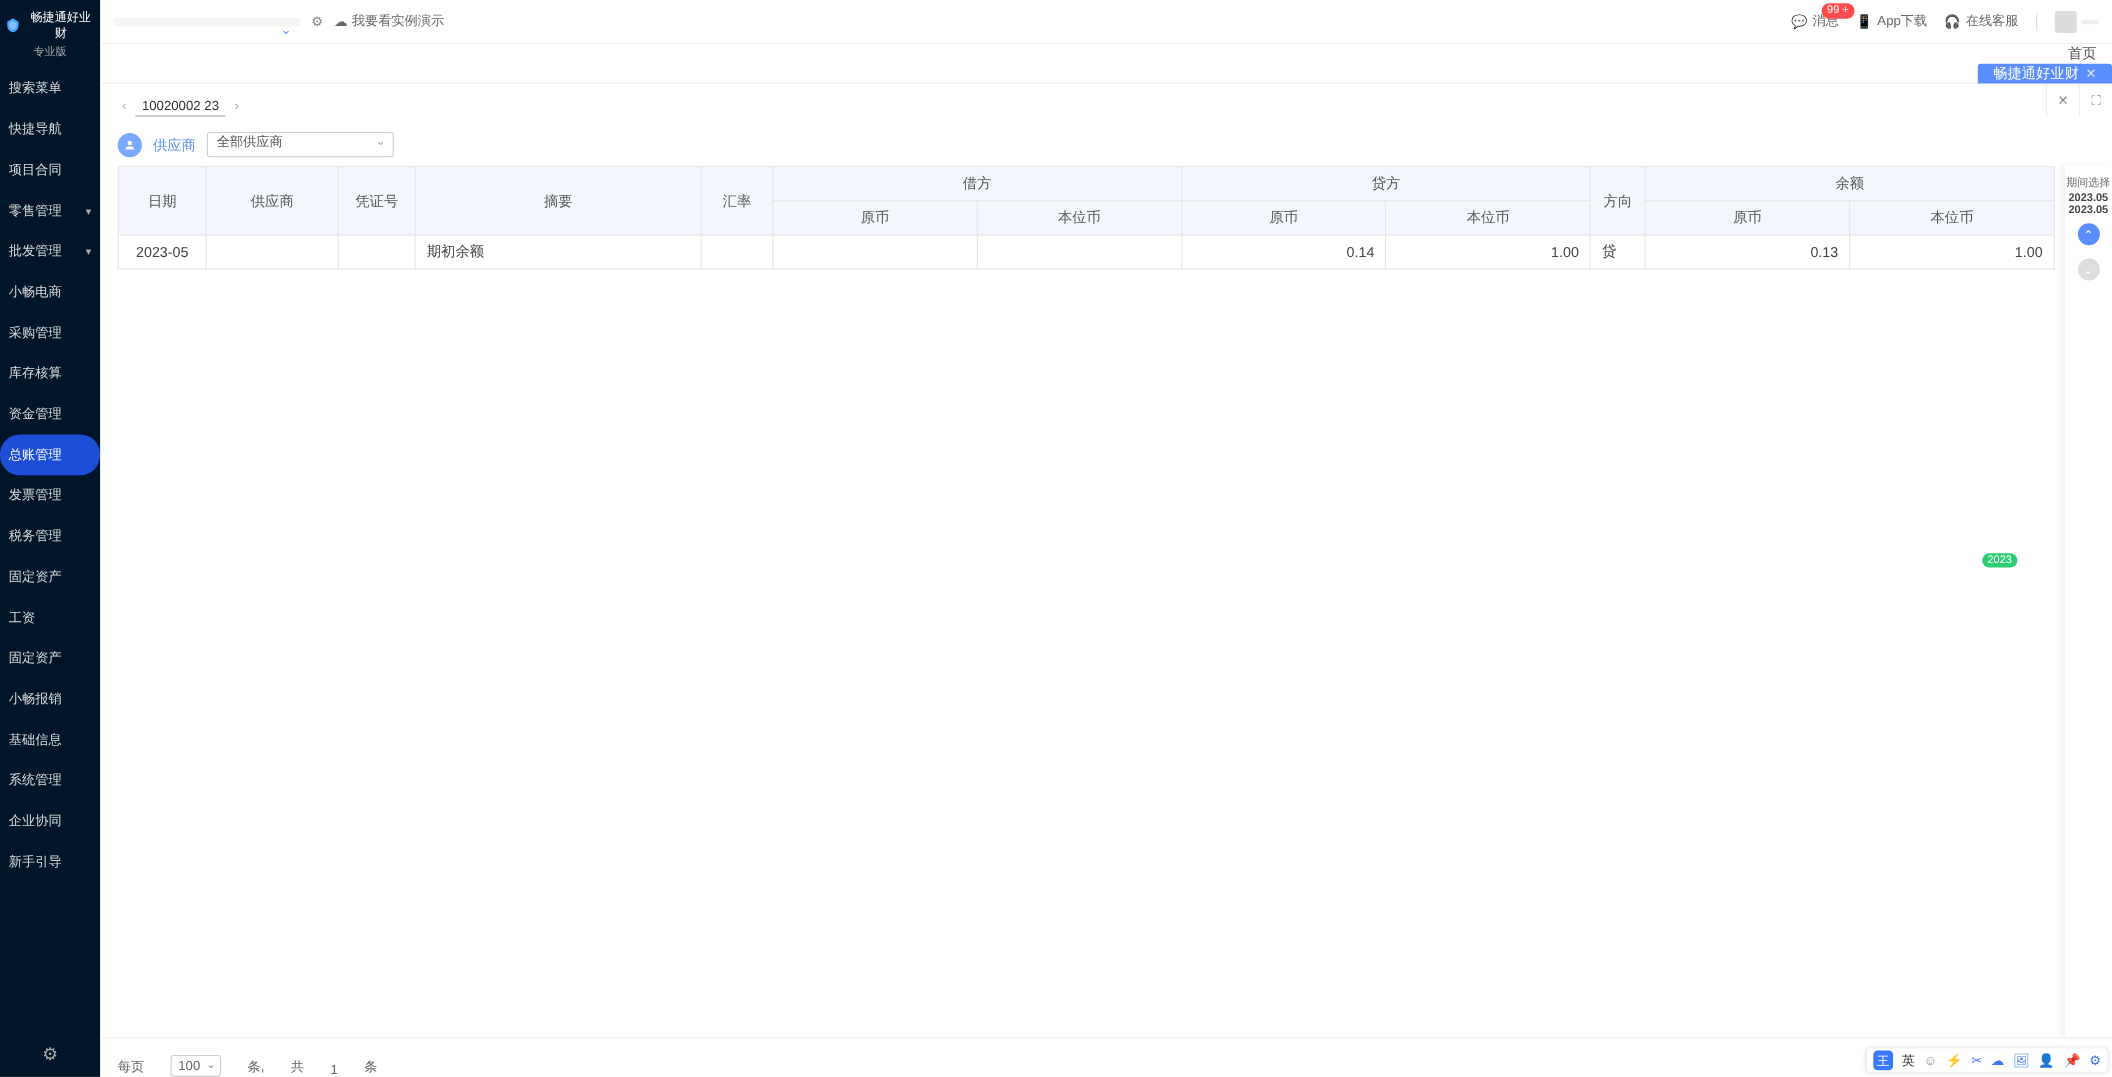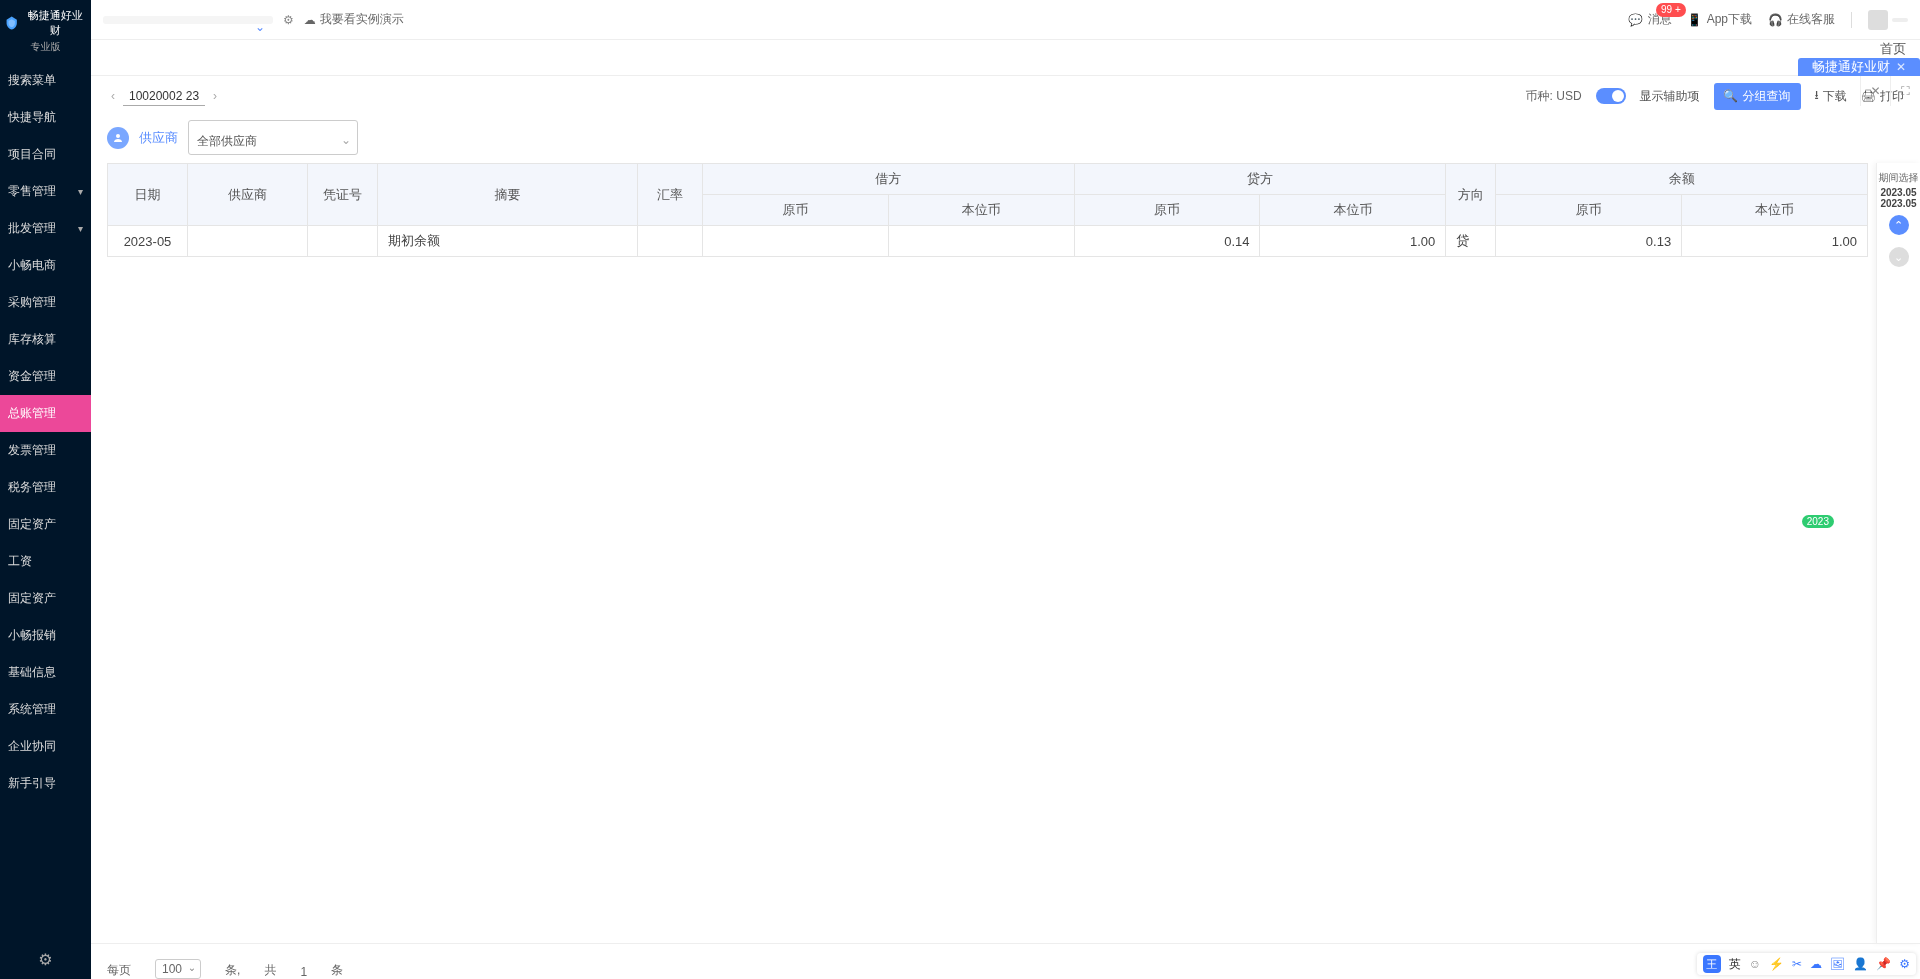--- a/index.html
+++ b/index.html
@@ -7,21 +7,21 @@
 .app { display: flex; height: 100vh; }
 
 
 .sidebar { width: 91px; background: #001529; color: #fff; display: flex; flex-direction: column; }
 .logo-area { padding: 8px 4px; text-align: center; }
 .logo-row { display: flex; align-items: center; justify-content: center; gap: 4px; font-size: 11px; }
 .logo-icon { width: 16px; height: 16px; }
 .logo-sub { font-size: 10px; color: #aaa; margin-top: 2px; }
 .nav { flex: 1; overflow-y: auto; }
 .nav-item { padding: 10px 8px; font-size: 12px; color: #ddd; cursor: pointer; display: flex; align-items: center; justify-content: space-between; }
-.nav-item.active { background: #ec4899; color: #fff; }
+.nav-item.active { background: #1d4ed8; color: #fff; border-radius: 18px; }
 .nav-item .chev { font-size: 10px; color: #aaa; }
 .sidebar-footer { text-align: center; padding: 10px 0; }
 .gear { color: #aaa; font-size: 16px; cursor: pointer; }
 
 
 .main { flex: 1; display: flex; flex-direction: column; min-width: 0; }
 
 
 .top-header { height: 40px; border-bottom: 1px solid #eee; display: flex; align-items: center; justify-content: space-between; padding: 0 12px; }
 .th-left { display: flex; align-items: center; gap: 10px; }
@@ -55,21 +55,21 @@
 .toggle { width: 30px; height: 16px; background: #5b8eff; border-radius: 8px; position: relative; cursor: pointer; }
 .toggle::after { content: ''; position: absolute; right: 2px; top: 2px; width: 12px; height: 12px; background: #fff; border-radius: 50%; }
 .aux-label { color: #555; }
 .btn-primary { background: #5b8eff; color: #fff; padding: 5px 10px; border-radius: 3px; cursor: pointer; display: flex; align-items: center; gap: 4px; }
 .btn-ghost { color: #555; cursor: pointer; display: flex; align-items: center; gap: 4px; }
 
 
 .filter-row { display: flex; align-items: center; gap: 10px; padding: 4px 16px 8px; }
 .sup-badge { width: 22px; height: 22px; border-radius: 50%; background: #7aa7ff; color: #fff; display: flex; align-items: center; justify-content: center; font-size: 11px; }
 .sup-label { color: #5b8eff; font-size: 13px; }
-.select { border: 1px solid #ccc; border-radius: 3px; padding: 12px 24px 4px 8px; min-width: 170px; position: relative; color: #555; background: #fff; }
+.select { border: 1px solid #ccc; border-radius: 3px; padding: 0 24px 4px 8px; min-width: 170px; position: relative; color: #555; background: #fff; }
 .select .chev-d { position: absolute; right: 6px; color: #aaa; }
 
 
 .content { flex: 1; display: flex; min-height: 0; }
 .table-wrap { flex: 1; overflow: auto; padding: 0 8px 0 16px; position: relative; }
 
 table { border-collapse: collapse; width: 100%; table-layout: fixed; }
 th, td { border: 1px solid #e5e5e5; padding: 6px 8px; font-size: 13px; text-align: center; }
 thead th { background: #f3f6fc; color: #555; font-weight: normal; }
 tbody td { color: #444; height: 30px; }
@@ -241,40 +241,20 @@
         <div class="btn-icon">⛶</div>
       </div>
     </div>
 
     <div class="toolbar">
       <div class="tl-left">
         <div class="account-nav">
           <span class="arr">‹</span>
           <span class="account-code">10020002  23</span>
           <span class="arr">›</span>
-        </div>
-      </div>
-      <div class="tl-right">
-        <span class="currency">
-          <span>币种:</span>
-          <span>USD</span>
-        </span>
-        <div class="toggle"></div>
-        <span class="aux-label">显示辅助项</span>
-        <div class="btn-primary">
-          <span>🔍</span>
-          <span>分组查询</span>
-        </div>
-        <div class="btn-ghost">
-          <span>⭳</span>
-          <span>下载</span>
-        </div>
-        <div class="btn-ghost">
-          <span>🖨</span>
-          <span>打印</span>
         </div>
       </div>
     </div>
 
     <div class="filter-row">
       <div class="sup-badge">
         <svg width="12" height="12" viewBox="0 0 24 24">
             <circle cx="12" cy="8" r="4" fill="#fff"></circle>
             <path d="M4 20c0-4 4-6 8-6s8 2 8 6" fill="#fff"></path>
           </svg>

